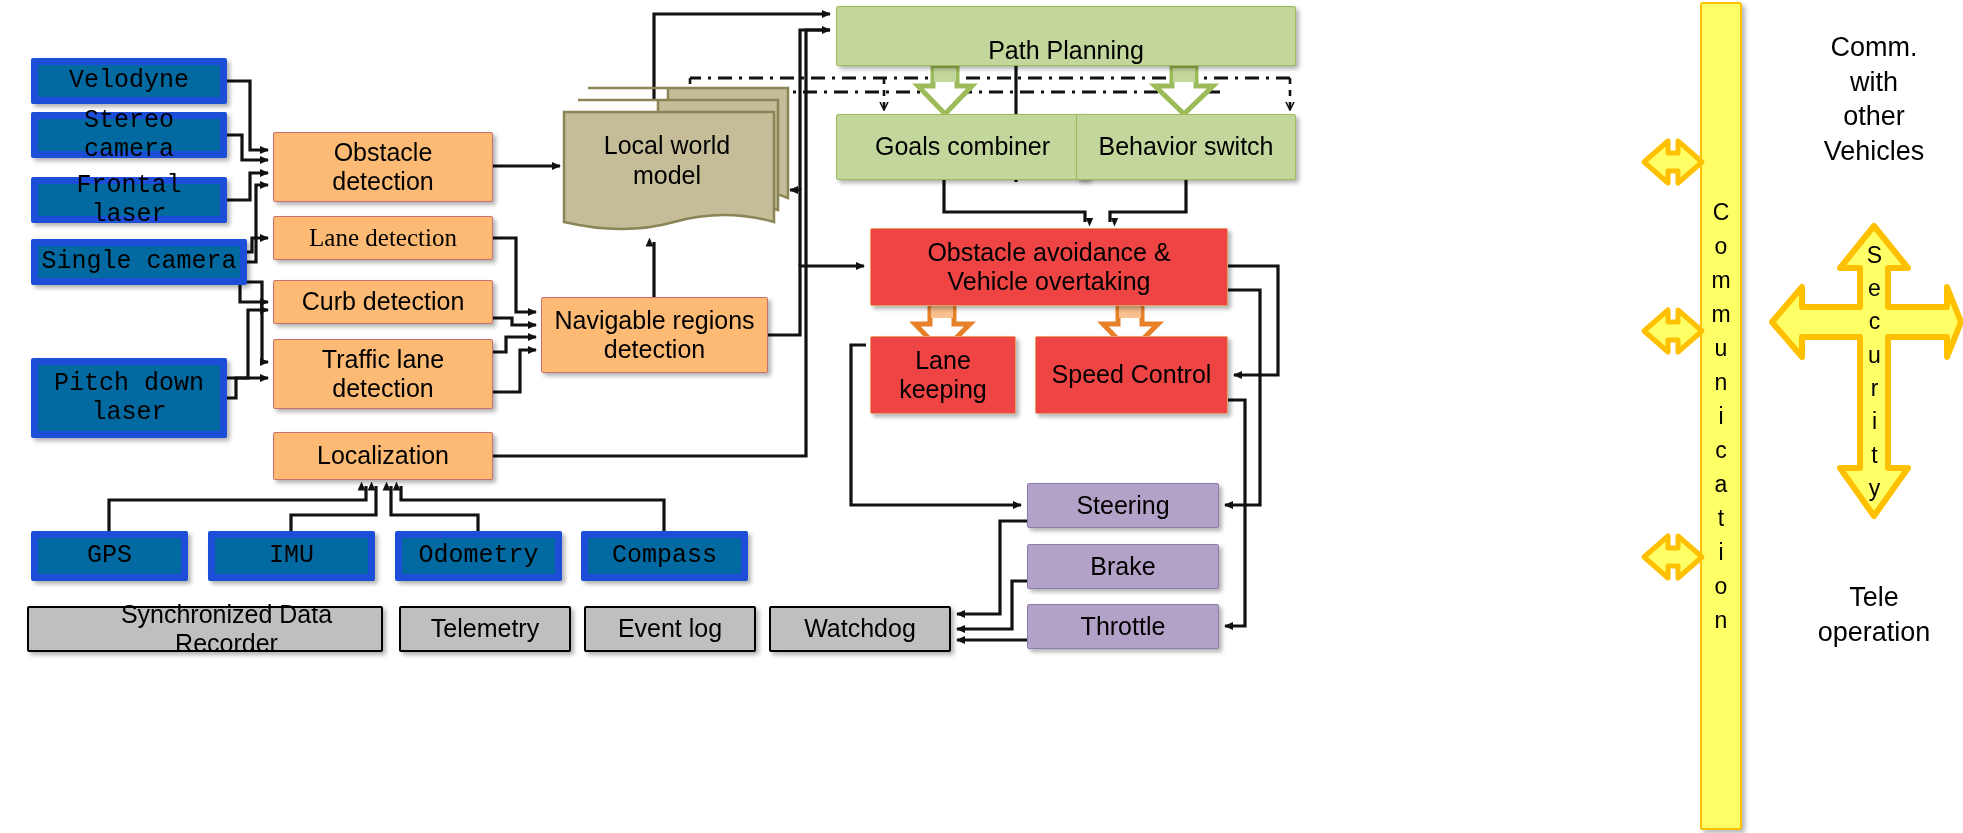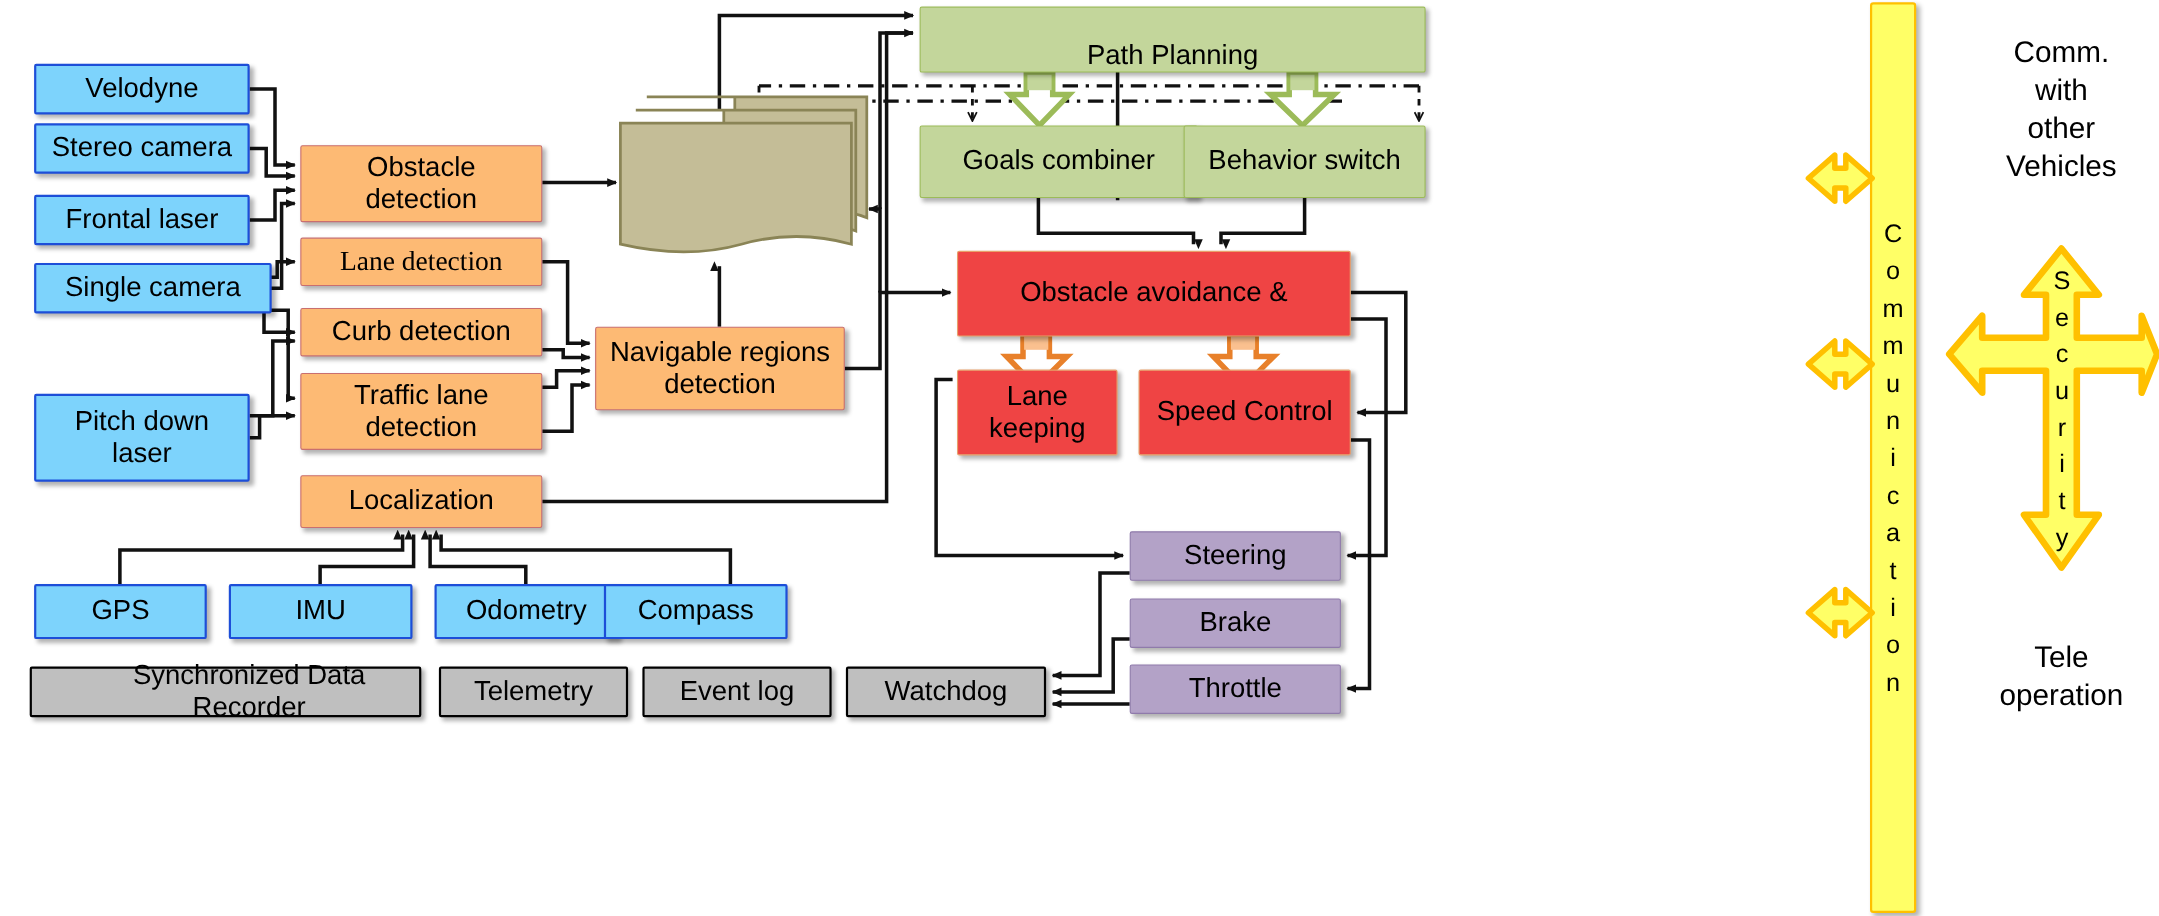--- a/index.html
+++ b/index.html
@@ -4,21 +4,21 @@
 <style>
   html,body{margin:0;padding:0;background:#fff;}
   body{width:1963px;height:833px;font-family:"Liberation Sans",sans-serif;overflow:hidden;}
   #stage{position:relative;width:1963px;height:833px;background:#ffffff;}
 
   .box{position:absolute;box-sizing:border-box;display:flex;align-items:center;
        justify-content:center;text-align:center;line-height:1.18;color:#000;
        font-size:25px;border-radius:2px;
        box-shadow:3px 3px 4px rgba(0,0,0,0.30);}
 
-  .sensor{background:#7dd3fc;border:2px solid #1d4ed8;}
+  .sensor{background:#0369a1;border:7px solid #1d4ed8;font-family:Liberation Mono, monospace;}
   .percept{background:#fdba74;border:1px solid #c96f6f;}
   .plan{background:#c3d69b;border:1px solid #9cbb59;}
   .control{background:#ef4444;border:1px solid #e8a06a;}
   .actuator{background:#b3a2c7;border:1px solid #8f7bab;}
   .util{background:#bfbfbf;border:2px solid #000;box-shadow:3px 3px 4px rgba(0,0,0,0.30);}
   .commbar{background:#ffff66;border:2px solid #ffc000;border-radius:3px;
            box-shadow:3px 3px 5px rgba(0,0,0,0.30);
            display:flex;flex-direction:column;align-items:center;
            justify-content:center;font-size:23px;letter-spacing:0;}
   .commbar span{display:block;line-height:1.48;}
@@ -178,21 +178,21 @@
       <div class="box sensor" style="left: 208px; top: 531px; width: 167px; height: 50px;">
         <span>
           <div>IMU</div>
         </span>
       </div>
       <div class="box sensor" style="left: 395px; top: 531px; width: 167px; height: 50px;">
         <span>
           <div>Odometry</div>
         </span>
       </div>
-      <div class="box sensor" style="left: 549px; top: 531px; width: 167px; height: 50px;">
+      <div class="box sensor" style="left: 581px; top: 531px; width: 167px; height: 50px;">
         <span>
           <div>Compass</div>
         </span>
       </div>
     </div>
 
   <div id="perception-layer">
       <div class="box percept" style="left: 273px; top: 132px; width: 220px; height: 70px;">
         <span>
           <div>Obstacle</div>
@@ -243,20 +243,21 @@
         <span>
           <div>Behavior switch</div>
         </span>
       </div>
     </div>
 
   <div id="control-layer">
       <div class="box control" style="left: 870px; top: 228px; width: 358px; height: 78px;">
         <span>
           <div>Obstacle avoidance &amp;</div>
+          <div>Vehicle overtaking</div>
         </span>
       </div>
       <div class="box control" style="left: 870px; top: 336px; width: 146px; height: 78px;">
         <span>
           <div>Lane</div>
           <div>keeping</div>
         </span>
       </div>
       <div class="box control" style="left: 1035px; top: 336px; width: 193px; height: 78px;">
         <span>
@@ -307,20 +308,24 @@
     </div>
 
   <div class="doc-stack" id="world-model-stack" style="left: 560px; top: 86px;">
     <svg width="240" height="160" viewBox="0 0 240 160" xmlns="http://www.w3.org/2000/svg">
       <g stroke="#8a8456" stroke-width="2.5" fill="#c4bd97">
         <path d="M38,2 H238 V112 Q208,100 178,112 Q148,124 118,112 V2 Z" transform="translate(-10,-0)"></path>
         <path d="M28,14 H228 V124 Q198,112 168,124 Q138,136 108,124 V14 Z" transform="translate(-10,0)"></path>
         <path d="M4,26 H214 V136 Q164,122 114,136 Q64,150 4,136 V26 Z"></path>
       </g>
     </svg>
+    <div class="doc-label" id="world-model-label" style="top: 44px; width: 214px;">
+        <div>Local world</div>
+        <div>model</div>
+      </div>
   </div>
 
   <div class="box commbar" id="communication-bar" style="left: 1700px; top: 2px; width: 42px; height: 828px;">
       <span>C</span>
       <span>o</span>
       <span>m</span>
       <span>m</span>
       <span>u</span>
       <span>n</span>
       <span>i</span>

